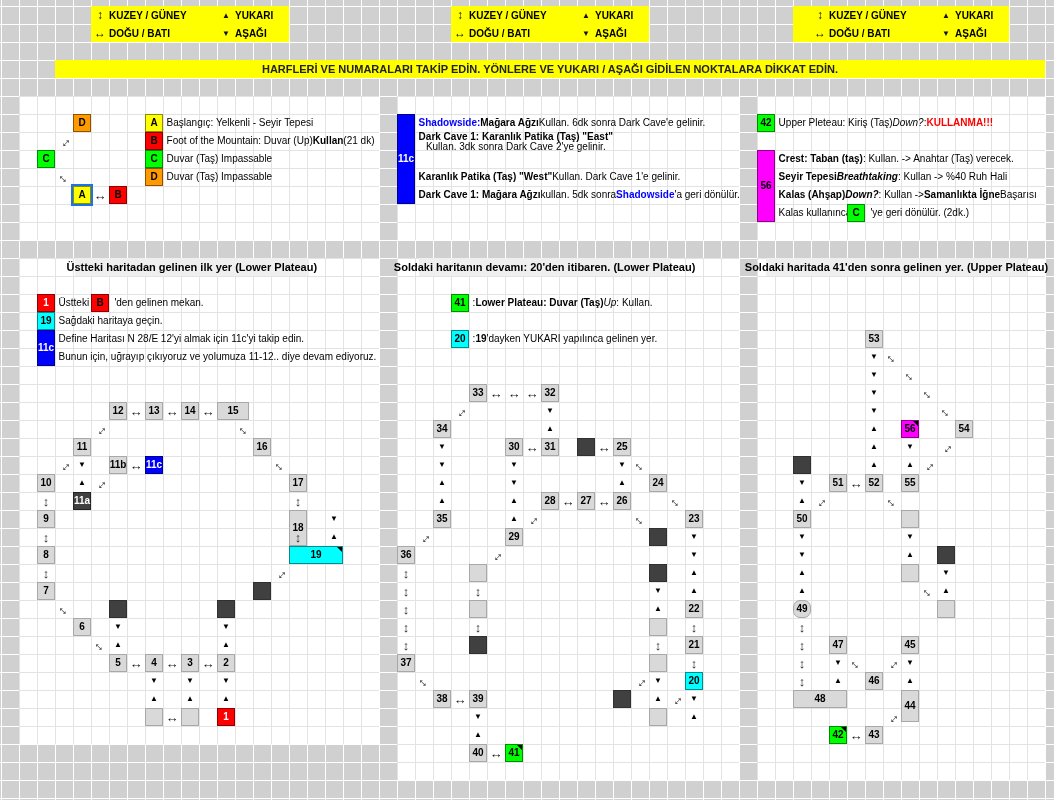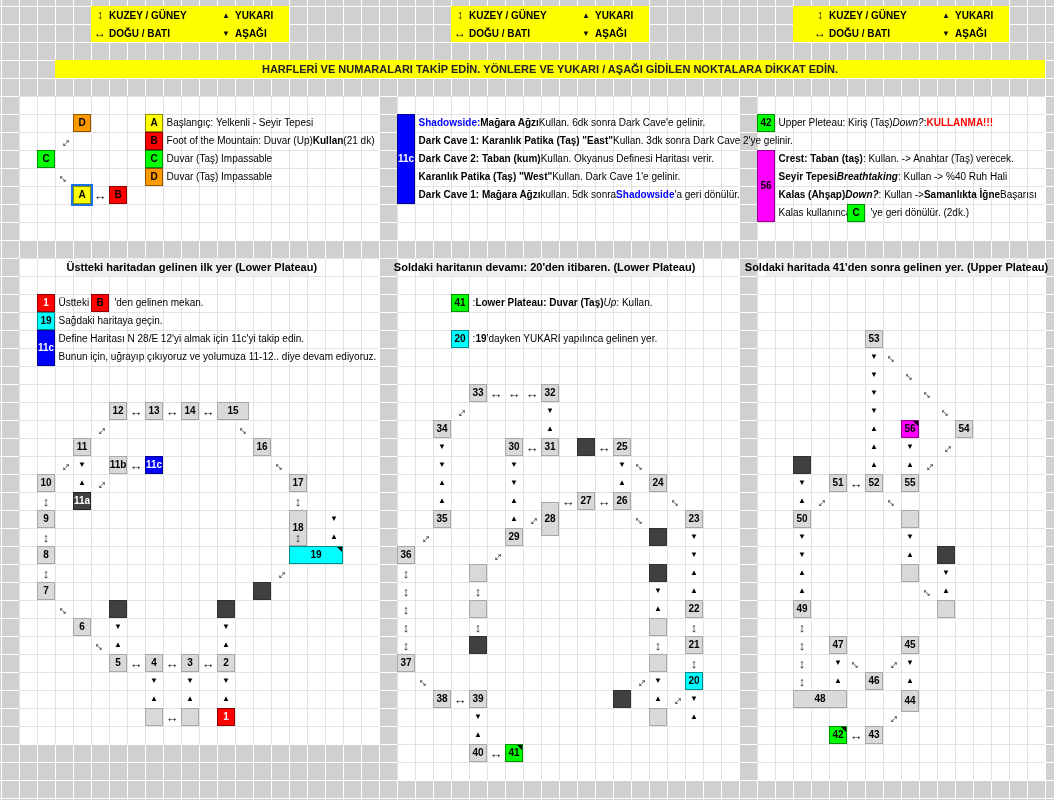--- a/index.html
+++ b/index.html
@@ -90,27 +90,23 @@
     </div>
     <div class="txt" style="left: 166.6px; top: 168px; height: 18px;">
       <span>Duvar (Taş) Impassable</span>
     </div>
     <div class="txt" style="left: 418.6px; top: 114px; height: 18px;">
       <span class="b" style="color: rgb(0, 0, 255);">Shadowside:</span>
       <span> </span>
       <span class="b">Mağara Ağzı</span>
       <span> Kullan. 6dk sonra Dark Cave'e gelinir.</span>
     </div>
-    <div class="txt" style="left: 418.6px; top: 132px; height: 18px;">
+    <div class="txt" style="left: 418.6px; top: 132px; height: 18px; flex-direction: column;">
       <span class="b">Dark Cave 1: Karanlık Patika (Taş) "East"</span>
       <span> Kullan. 3dk sonra Dark Cave 2'ye gelinir.</span>
-    </div>
-    <div class="txt" style="left: 418.6px; top: 150px; height: 18px;">
-      <span class="b">Dark Cave 2: Taban (kum)</span>
-      <span> Kullan. Okyanus Definesi Haritası verir.</span>
     </div>
     <div class="txt" style="left: 418.6px; top: 168px; height: 18px;">
       <span class="b">Karanlık Patika (Taş) "West"</span>
       <span> Kullan. Dark Cave 1'e gelinir.</span>
     </div>
     <div class="txt" style="left: 418.6px; top: 186px; height: 18px;">
       <span class="b">Dark Cave 1: Mağara Ağzı</span>
       <span> kullan. 5dk sonra </span>
       <span class="b" style="color: rgb(0, 0, 255);">Shadowside</span>
       <span>'a geri dönülür.</span>
@@ -384,21 +380,21 @@
     <div class="ar tri" style="left: 613px; top: 474px; width: 18px; height: 18px;">
       <span>▲</span>
     </div>
     <div class="bx num" style="left: 649px; top: 474px; width: 18px; height: 18px;">24</div>
     <div class="ar tri" style="left: 433px; top: 492px; width: 18px; height: 18px;">
       <span>▲</span>
     </div>
     <div class="ar tri" style="left: 505px; top: 492px; width: 18px; height: 18px;">
       <span>▲</span>
     </div>
-    <div class="bx num" style="left: 541px; top: 492px; width: 18px; height: 34px; margin-top: 10px;">28</div>
+    <div class="bx num" style="left: 541px; top: 492px; width: 18px; height: 18px;">28</div>
     <div class="ar " style="left: 559px; top: 492px; width: 18px; height: 18px;">
       <span>↔</span>
     </div>
     <div class="bx num" style="left: 577px; top: 492px; width: 18px; height: 18px;">27</div>
     <div class="ar " style="left: 595px; top: 492px; width: 18px; height: 18px;">
       <span>↔</span>
     </div>
     <div class="bx num" style="left: 613px; top: 492px; width: 18px; height: 18px;">26</div>
     <div class="ar " style="left: 667px; top: 492px; width: 18px; height: 18px;">
       <span class="rot-nw">↔</span>
@@ -611,21 +607,21 @@
     </div>
     <div class="ar tri" style="left: 793px; top: 582px; width: 18px; height: 18px;">
       <span>▲</span>
     </div>
     <div class="ar " style="left: 919px; top: 582px; width: 18px; height: 18px;">
       <span class="rot-nw">↔</span>
     </div>
     <div class="ar tri" style="left: 937px; top: 582px; width: 18px; height: 18px;">
       <span>▲</span>
     </div>
-    <div class="bx num" style="left: 793px; top: 600px; width: 18px; height: 18px;">49</div>
+    <div class="bx num" style="left: 793px; top: 600px; width: 18px; height: 18px; border-radius: 7px;">49</div>
     <div class="bx num" style="left: 937px; top: 600px; width: 18px; height: 18px;"></div>
     <div class="ar " style="left: 793px; top: 618px; width: 18px; height: 18px;">
       <span>↕</span>
     </div>
     <div class="ar " style="left: 793px; top: 636px; width: 18px; height: 18px;">
       <span>↕</span>
     </div>
     <div class="bx num" style="left: 829px; top: 636px; width: 18px; height: 18px;">47</div>
     <div class="bx num" style="left: 901px; top: 636px; width: 18px; height: 18px;">45</div>
     <div class="ar " style="left: 793px; top: 654px; width: 18px; height: 18px;">
@@ -647,21 +643,21 @@
       <span>↕</span>
     </div>
     <div class="ar tri" style="left: 829px; top: 672px; width: 18px; height: 18px;">
       <span>▲</span>
     </div>
     <div class="bx num" style="left: 865px; top: 672px; width: 18px; height: 18px;">46</div>
     <div class="ar tri" style="left: 901px; top: 672px; width: 18px; height: 18px;">
       <span>▲</span>
     </div>
     <div class="bx num" style="left: 793px; top: 690px; width: 54px; height: 18px;">48</div>
-    <div class="bx num" style="left: 901px; top: 690px; width: 18px; height: 22px;">44</div>
+    <div class="bx num" style="left: 901px; top: 690px; width: 18px; height: 32px;">44</div>
     <div class="ar " style="left: 883px; top: 708px; width: 18px; height: 18px;">
       <span class="rot-ne">↔</span>
     </div>
     <div class="bx col cm" style="left: 829px; top: 726px; width: 18px; height: 18px; background: rgb(0, 255, 0);">42</div>
     <div class="ar " style="left: 847px; top: 726px; width: 18px; height: 18px;">
       <span>↔</span>
     </div>
     <div class="bx num" style="left: 865px; top: 726px; width: 18px; height: 18px;">43</div>
   </div>
 

